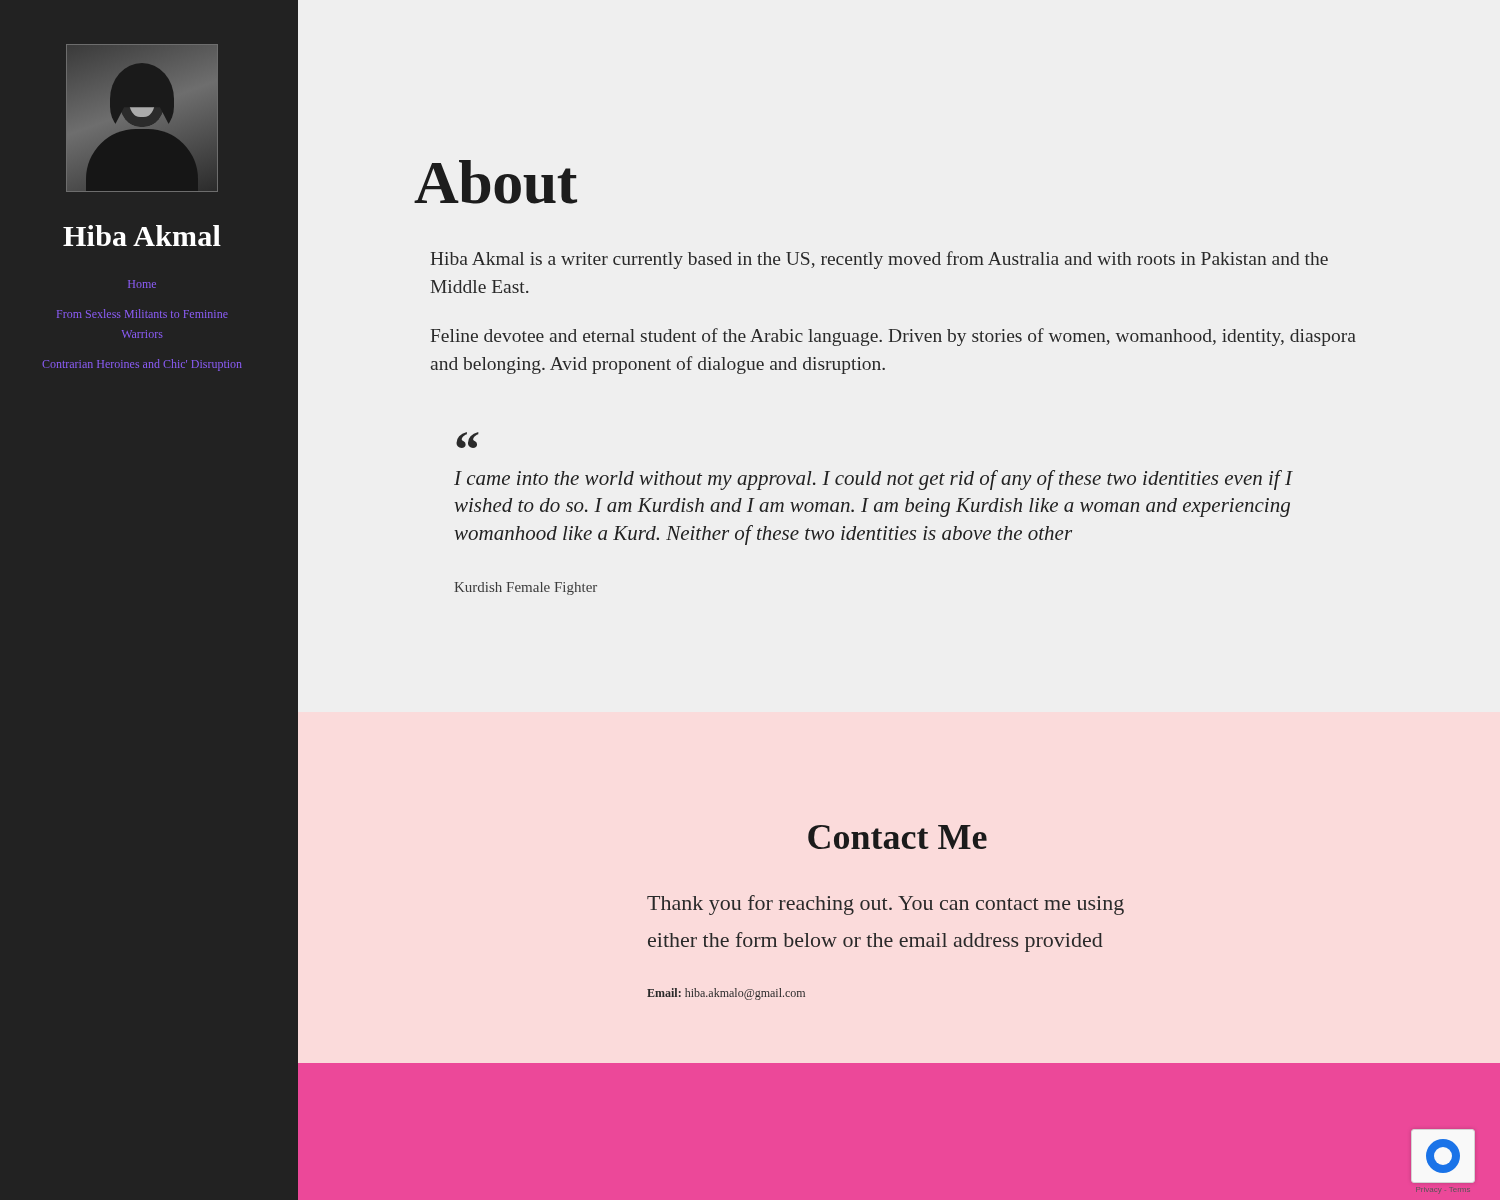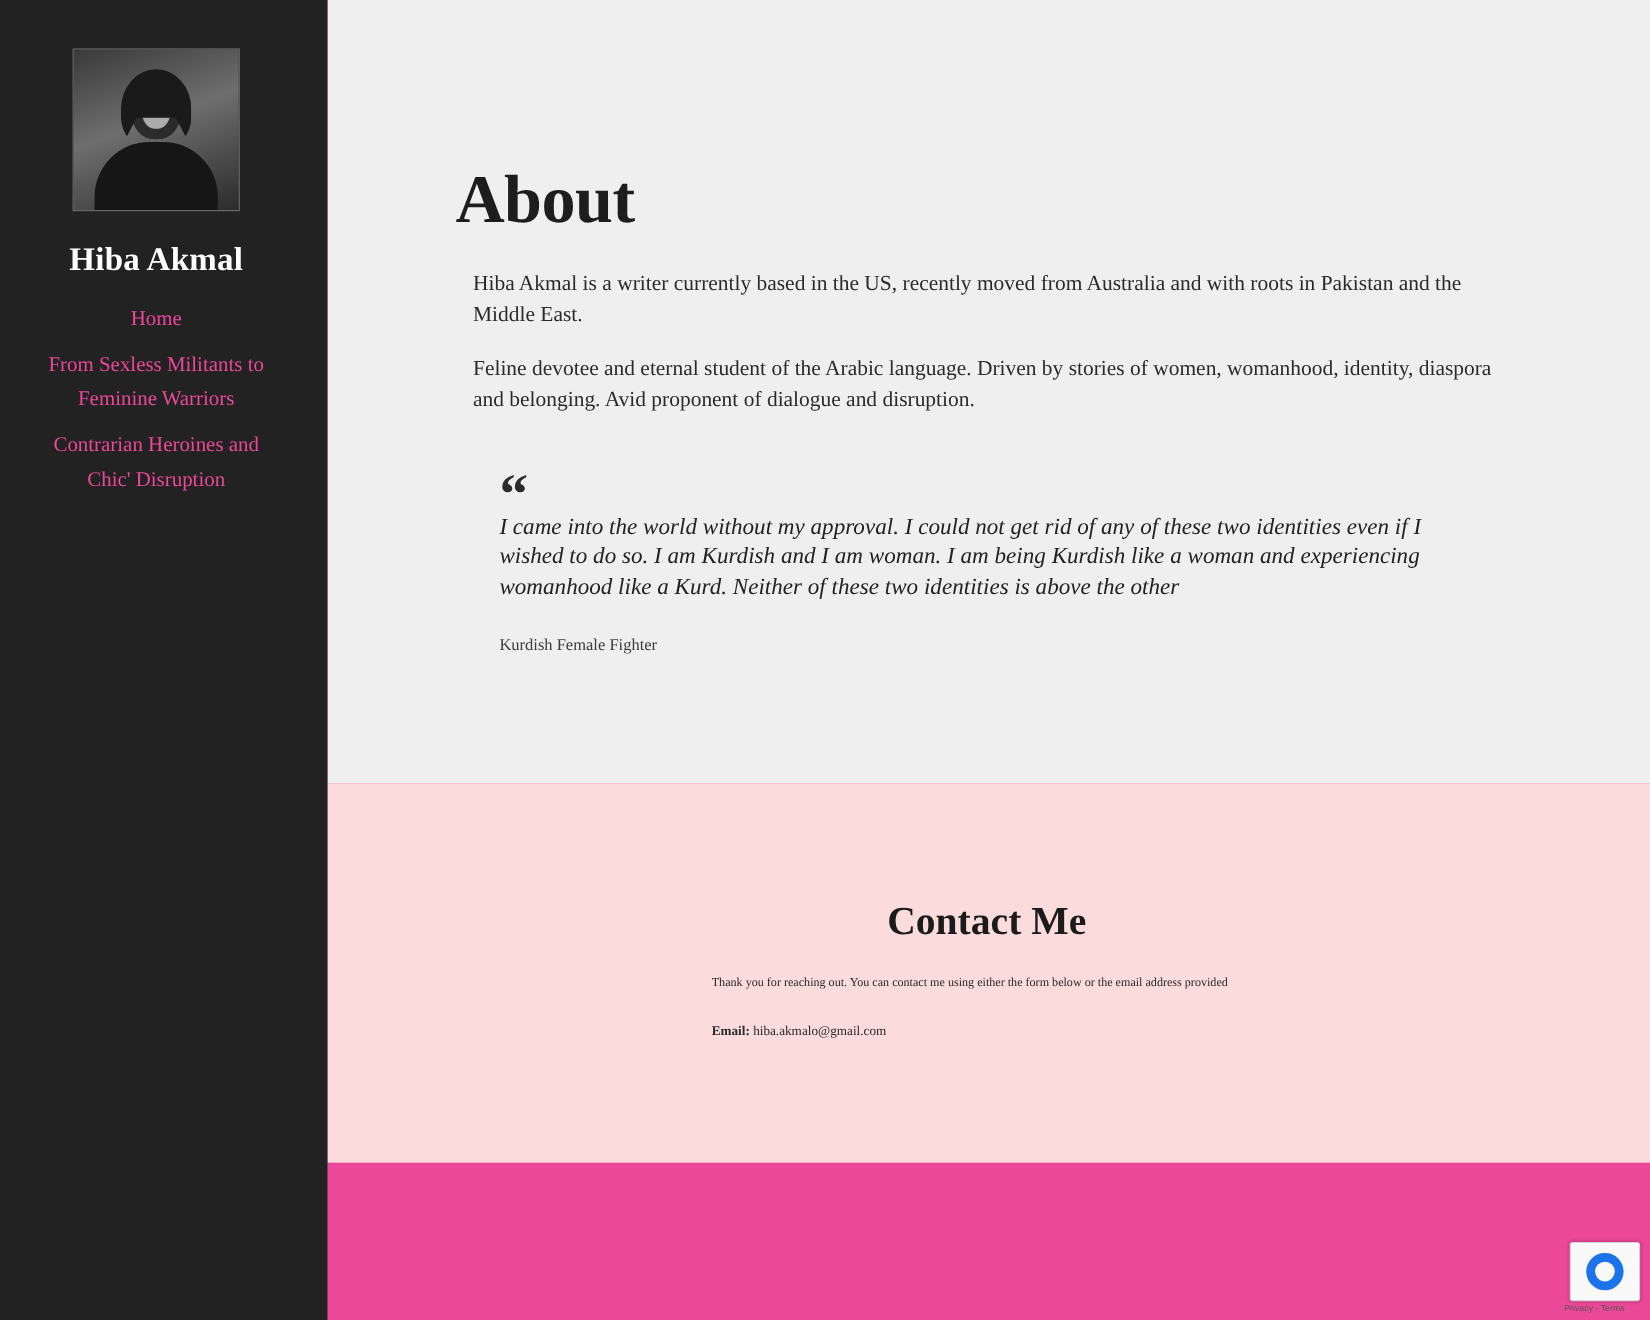--- a/index.html
+++ b/index.html
@@ -79,23 +79,23 @@
     letter-spacing: 0.2px;
     margin: 26px 0 0 0;
     line-height: 1.2;
     color: #ffffff;
   }
   .nav {
     margin-top: 20px;
   }
   .nav-item {
     display: block;
-    font-size: 19px;
+    font-size: 12px;
     line-height: 1.67;
-    color: #ec4899;
+    color: #8b5cf6;
     text-decoration: none;
     margin: 10px 0;
     cursor: pointer;
   }
 
   
   .main {
     flex: 1 1 auto;
     background: #ec4899;
     min-width: 0;
@@ -154,44 +154,44 @@
     min-height: 345px;
     position: relative;
   }
   .contact-title {
     font-size: 36px;
     font-weight: bold;
     color: #1b1b1b;
     margin: 0 0 26px 0;
   }
   .contact-p {
-    font-size: 11px;
+    font-size: 22px;
     line-height: 1.7;
     color: #2a2a2a;
     max-width: 500px;
     margin: 12px auto;
     text-align: left;
   }
   .contact-email {
     font-size: 12px;
     line-height: 1.7;
     color: #2a2a2a;
     max-width: 500px;
     margin: 24px auto 0 auto;
     text-align: left;
   }
   .contact-email b { font-weight: bold; }
 
   
   .recaptcha {
     position: fixed;
-    right: 4px;
+    right: 20px;
     bottom: 6px;
     width: 74px;
-    text-align: left;
+    text-align: center;
     font-family: "Liberation Sans", sans-serif;
   }
   .recaptcha-box {
     width: 64px;
     height: 54px;
     margin: 0 auto;
     background: #f9f9f9;
     border: 1px solid #d3d3d3;
     border-radius: 3px;
     display: flex;

